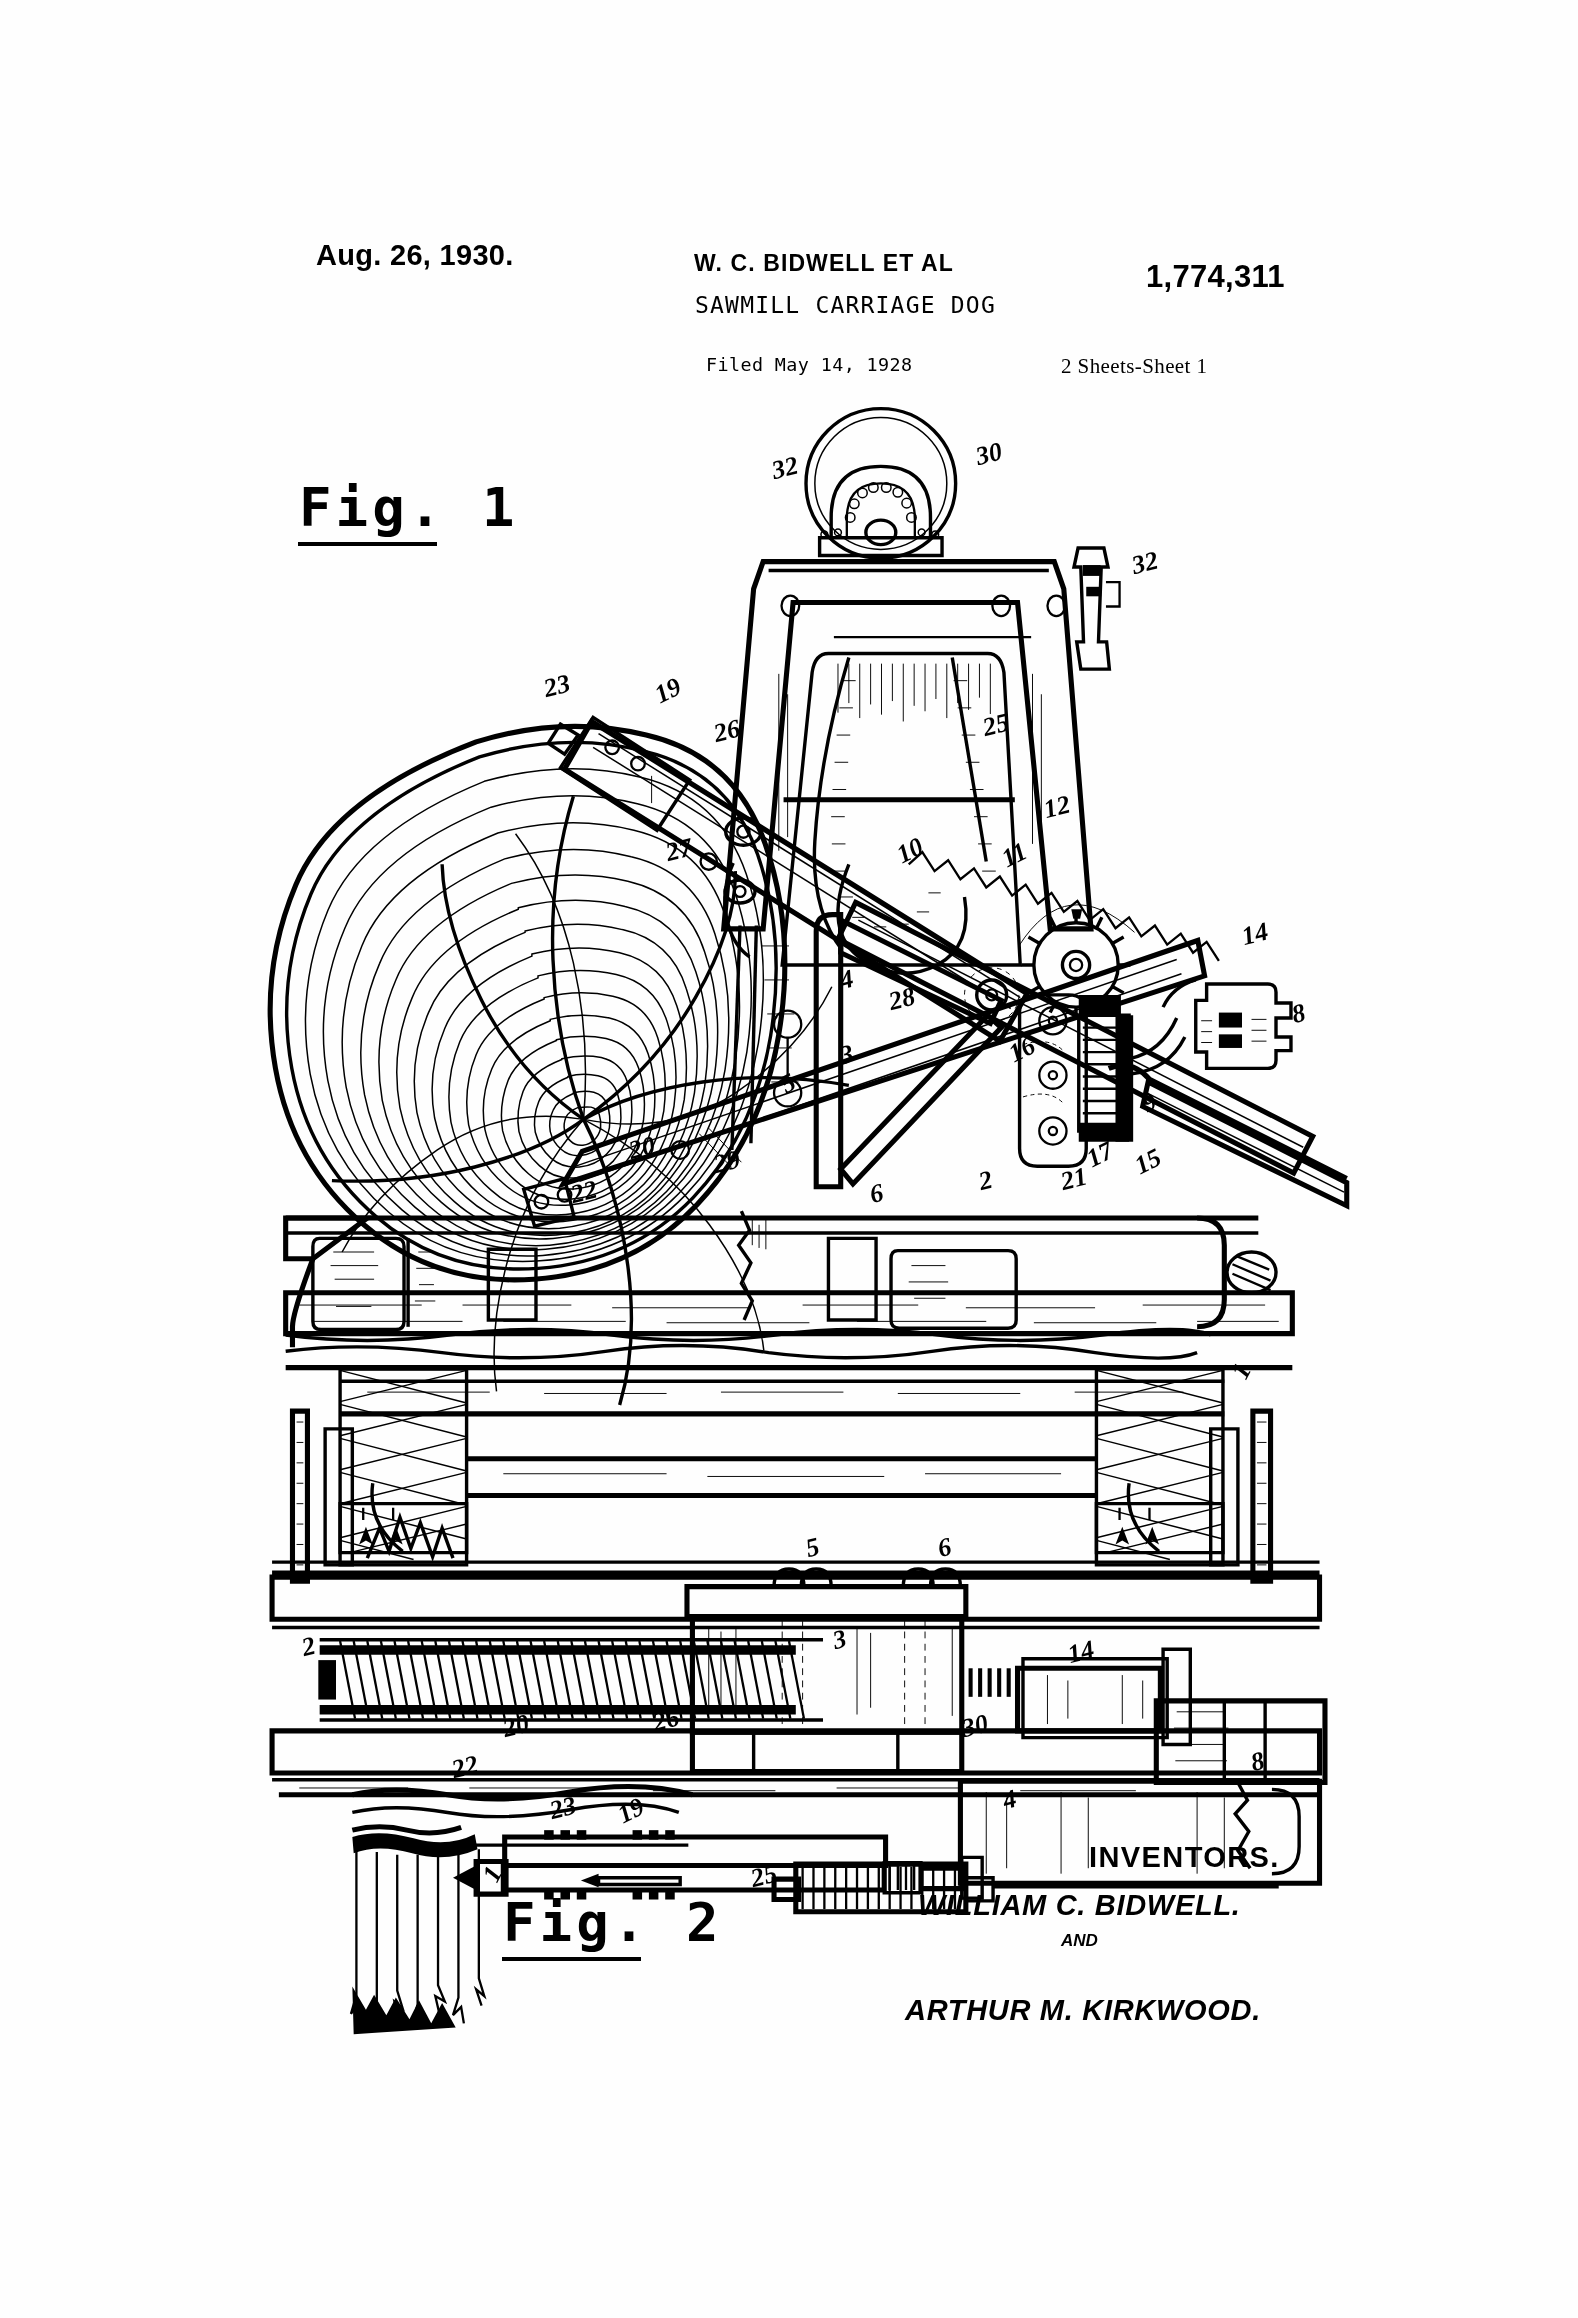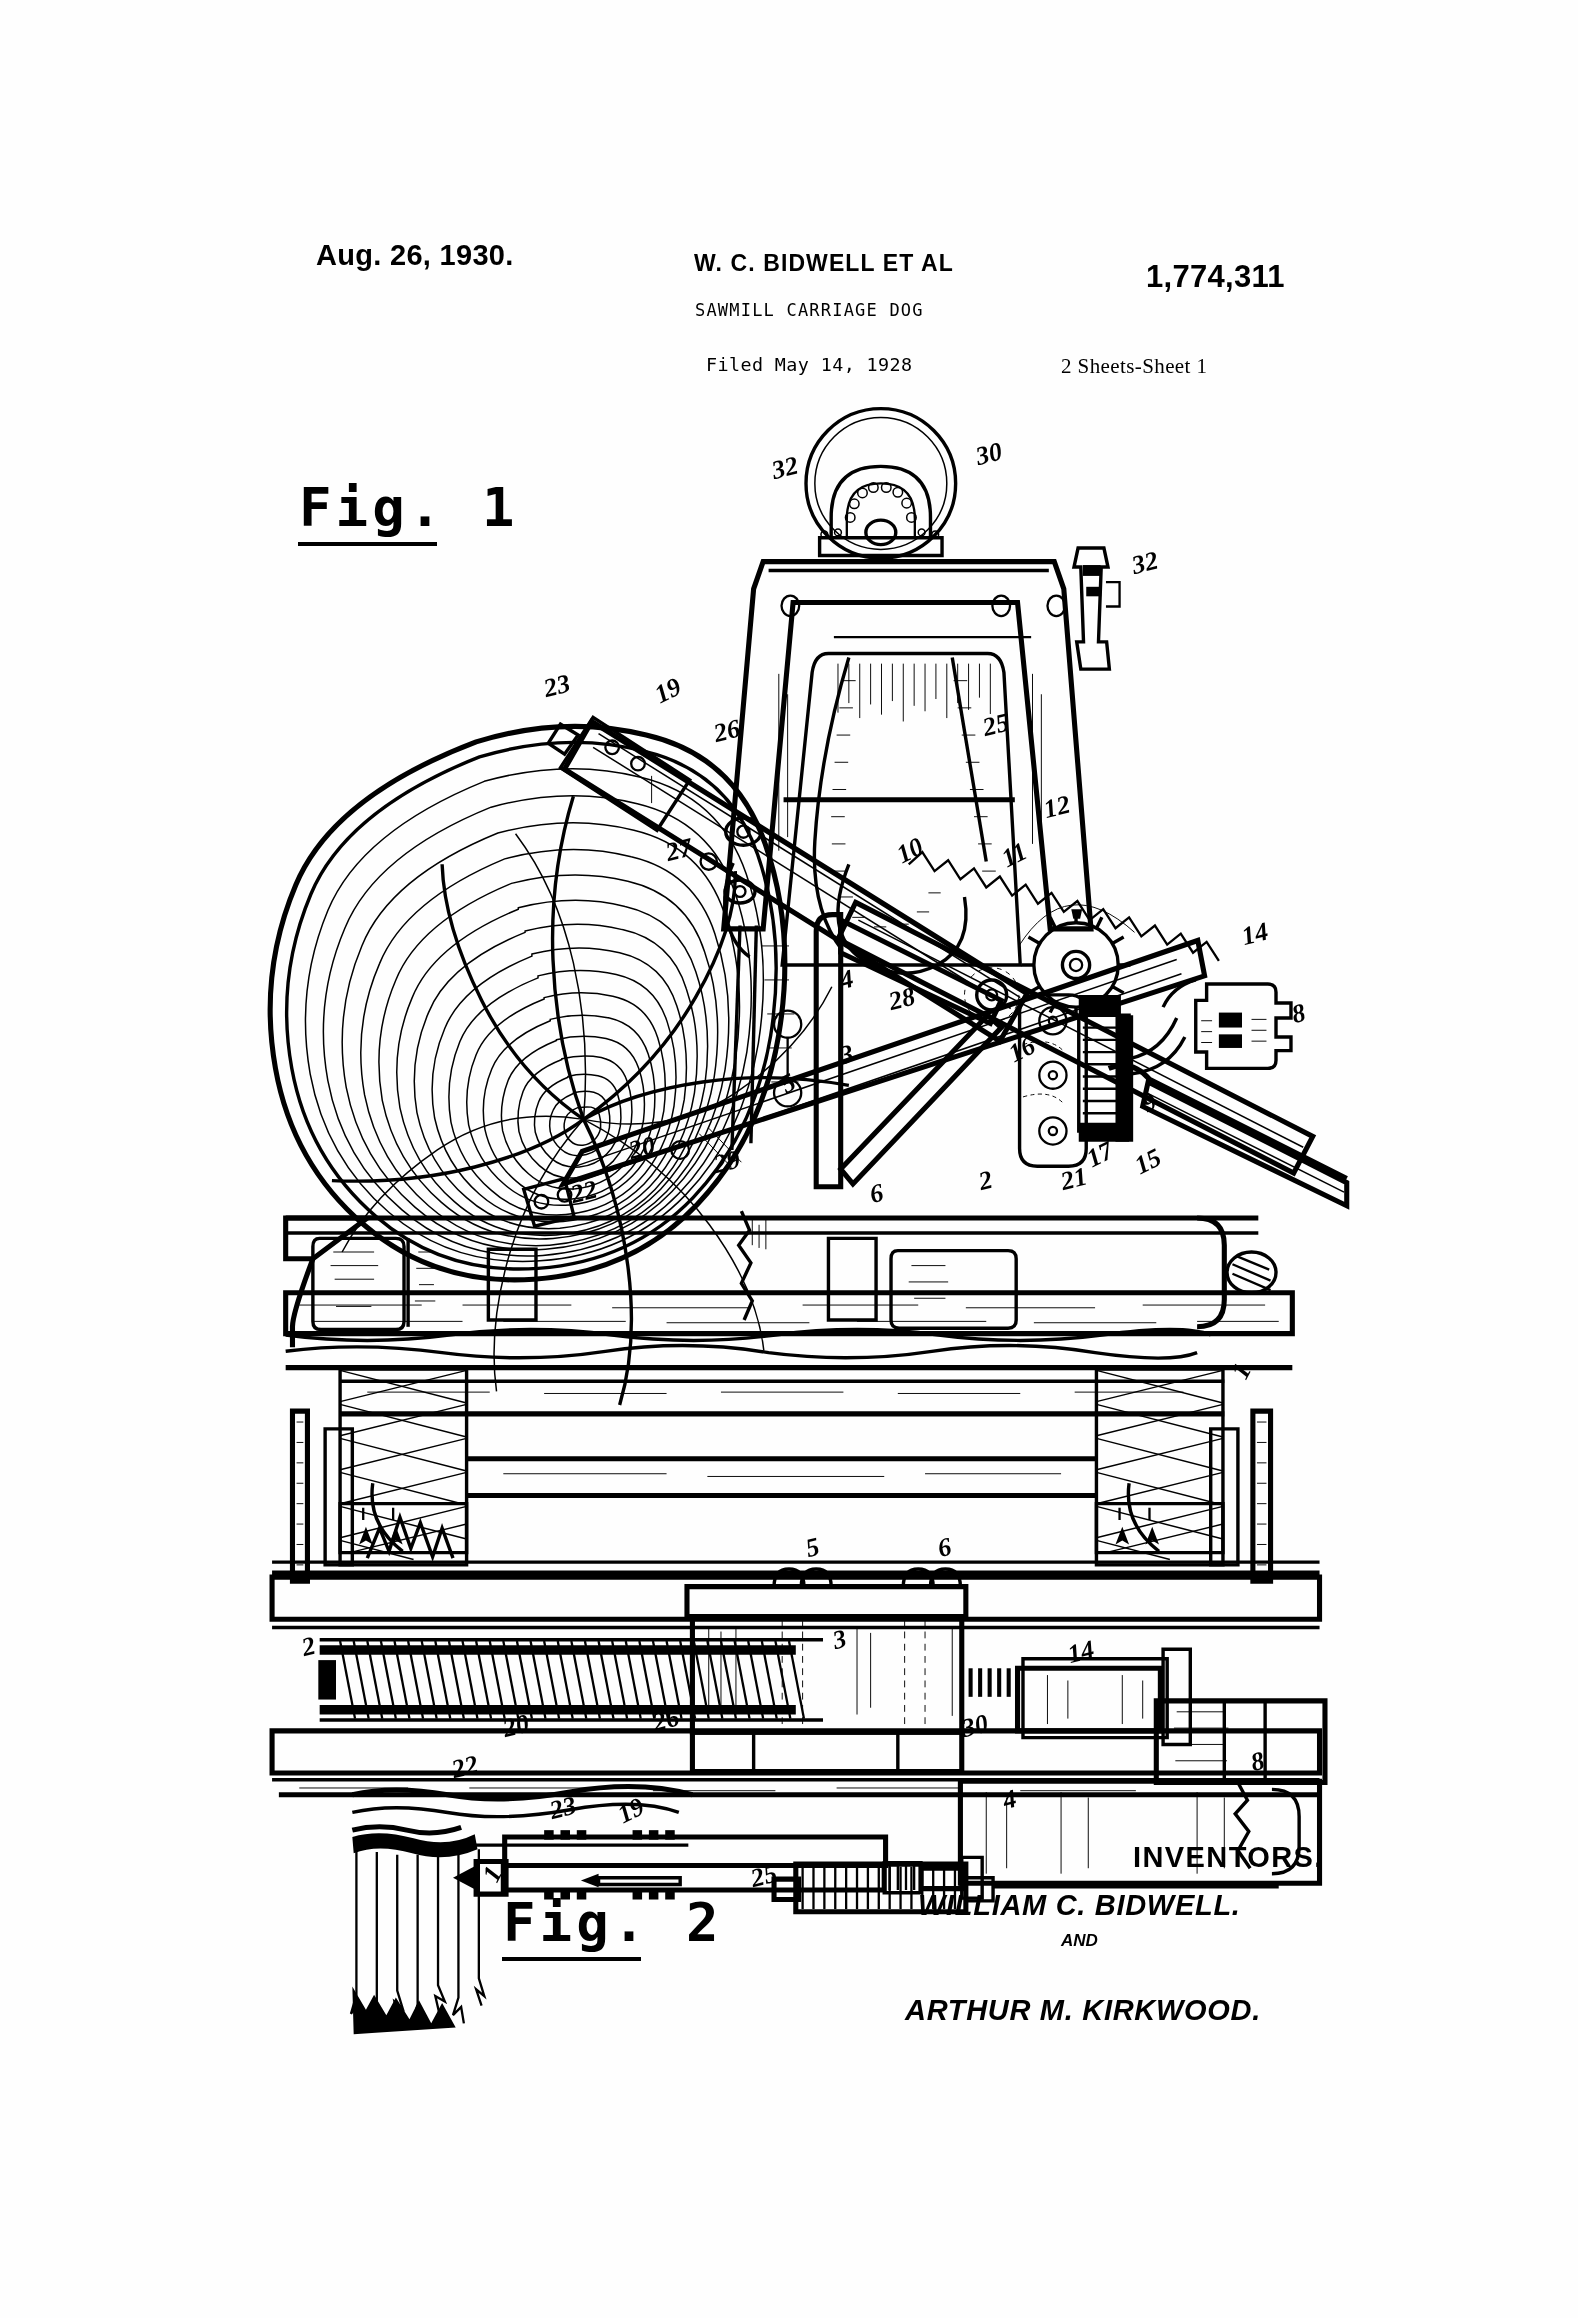--- a/index.html
+++ b/index.html
@@ -8,40 +8,40 @@
   #sheet{position:absolute;inset:0;background:#fefefe;}
 
   
   .hdr{position:absolute;}
   #hdr-date{left:316px;top:239px;font-family:"Liberation Sans",sans-serif;
             font-weight:bold;font-size:29px;letter-spacing:0.3px;}
   #hdr-inventor{left:694px;top:250px;font-family:"Liberation Sans",sans-serif;
             font-size:23px;letter-spacing:1.1px;font-weight:bold;}
   #hdr-patnum{left:1146px;top:239px;font-family:"Liberation Sans",sans-serif;
             font-weight:bold;font-size:31px;letter-spacing:0.3px;margin-top:20px;}
-  #hdr-title{left:695px;top:300px;font-family:"DejaVu Sans Mono",monospace;
-            font-size:17px;letter-spacing:1.2px;}
+  #hdr-title{left:695px;top:292px;font-family:"DejaVu Sans Mono",monospace;
+            font-size:23px;letter-spacing:1.2px;}
   #hdr-filed{left:706px;top:354px;font-family:"DejaVu Sans Mono",monospace;
             font-size:18.4px;letter-spacing:0.4px;}
   #hdr-sheets{left:1061px;top:354px;font-family:Liberation Serif, serif;
             font-size:21px;letter-spacing:0.4px;}
 
   
   .figcap{position:absolute;font-family:"DejaVu Sans Mono",monospace;
           font-size:54px;font-weight:bold;letter-spacing:4.1px;}
   .figcap .ul{display:block;border-bottom:4.8px solid #000;width:139px;
           margin-top:2.7px;margin-left:-1.4px;}
   #fig1cap{left:299px;top:476px;}
   #fig2cap{left:503px;top:1891px;}
 
   
   .sig{position:absolute;font-family:"Liberation Sans",sans-serif;
        font-style:italic;font-weight:bold;}
   #sig-label{left:1089px;top:1841px;font-size:29px;letter-spacing:1.4px;
-       font-style:normal;padding-left:44px;}
+       font-style:normal;}
   #sig-1{left:918px;top:1889px;font-size:29px;letter-spacing:0.7px;}
   #sig-and{left:1061px;top:1931px;font-size:17px;}
   #sig-2{left:905px;top:1962px;font-size:29px;letter-spacing:0.7px;margin-top:32px;}
 
   
   .ref{position:absolute;font-family:"Liberation Serif",serif;
        font-style:italic;font-weight:bold;font-size:26px;
        transform:rotate(-12deg);transform-origin:left bottom;}
 
   svg{position:absolute;left:0;top:0;}

